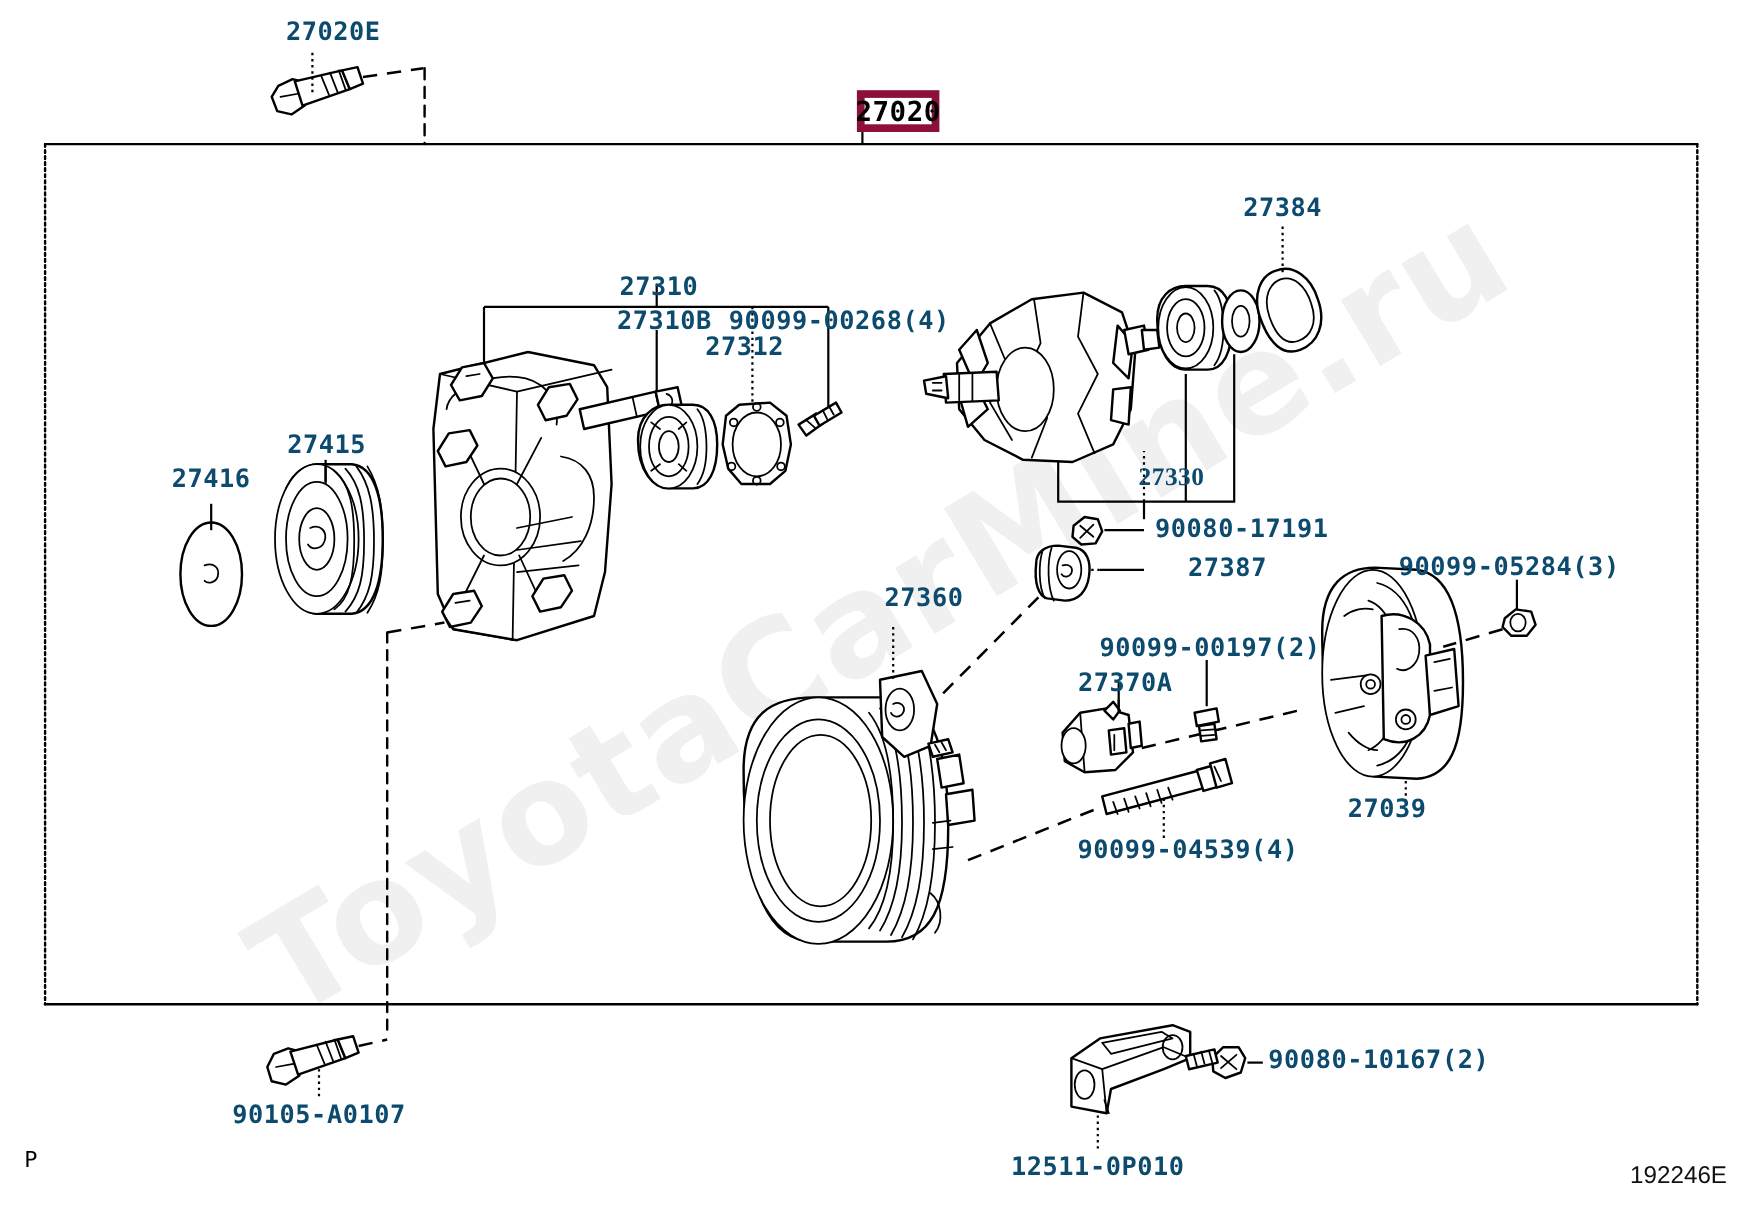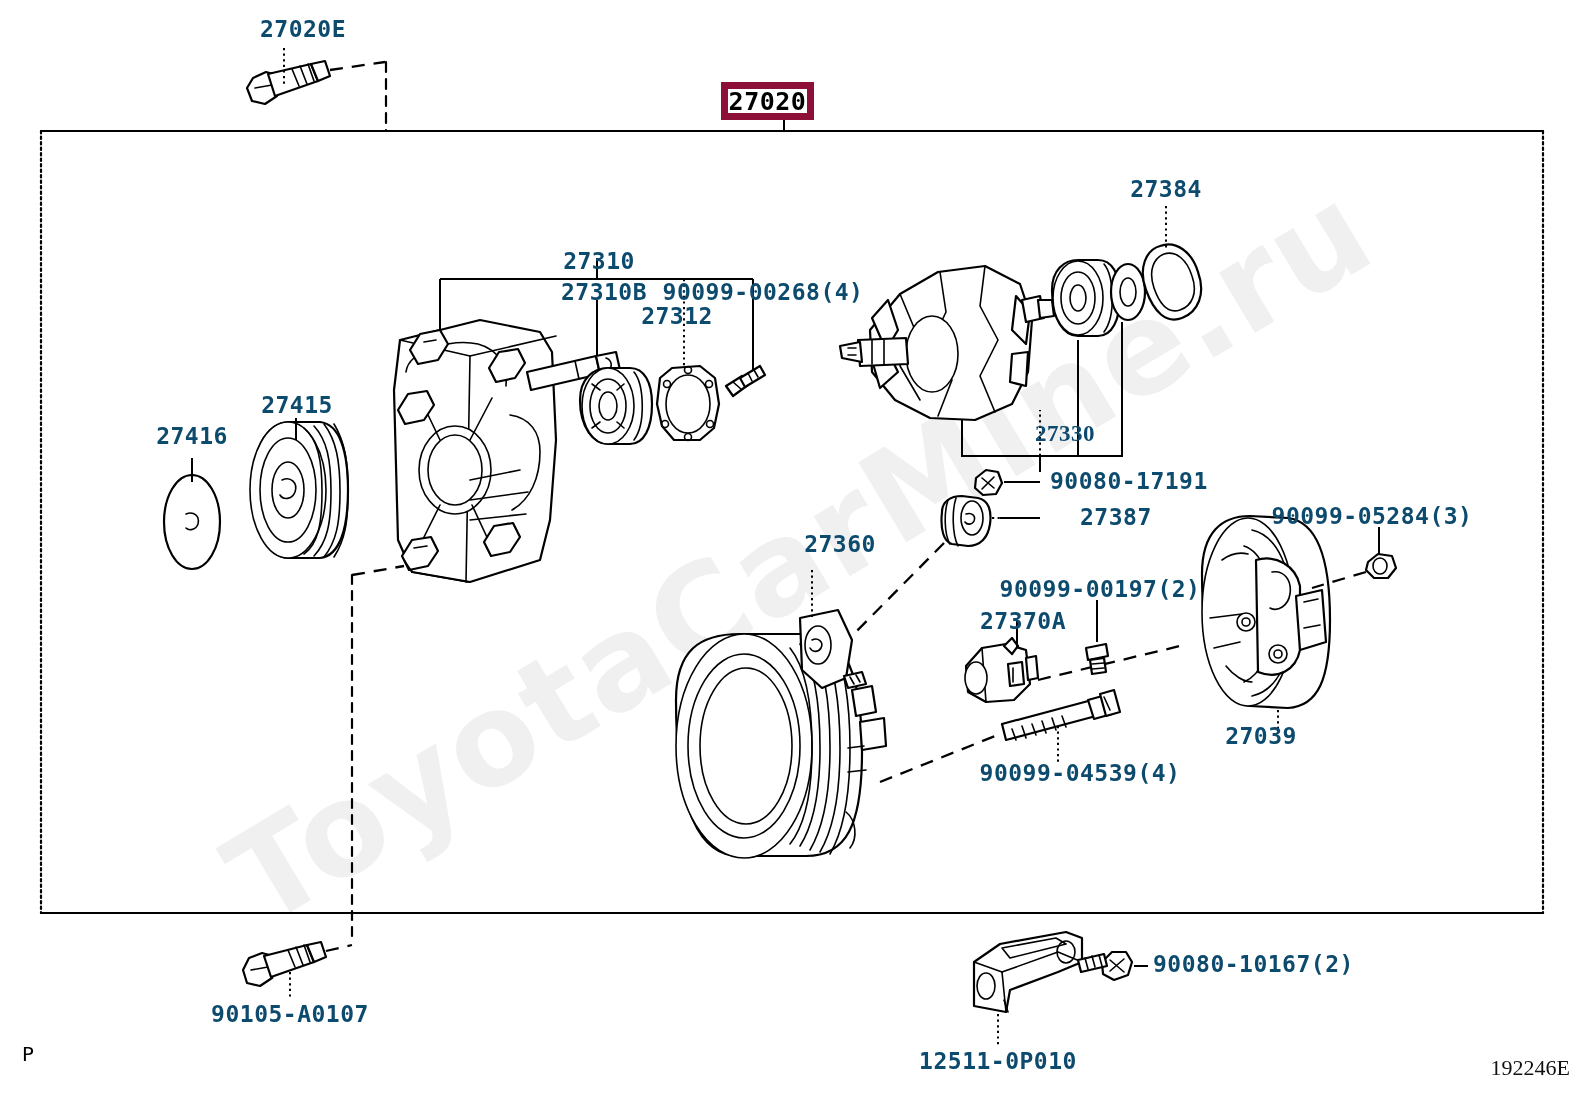--- a/index.html
+++ b/index.html
@@ -23,21 +23,21 @@
   }
   .lbl.c{transform:translateX(-50%);}
   .hl-box{
     position:absolute;background:#ffffff;border:7px solid #8C1038;
     display:flex;align-items:center;justify-content:center;
     font-family:"DejaVu Sans Mono","Liberation Mono",monospace;
     font-weight:700;font-size:25px;color:#000;letter-spacing:0.5px;
     box-sizing:border-box;
   }
   .corner{
-    position:absolute;font-family:Liberation Serif, serif;
+    position:absolute;font-family:Liberation Sans, sans-serif;
     font-size:22px;color:#111;
   }
   .pg{position:absolute;left:22px;top:1042px;font-size:20px;
       font-family:"DejaVu Sans Mono","Liberation Mono",monospace;}
 </style>
 </head>
 <body>
 
 <div id="stage">
 
@@ -328,21 +328,21 @@
       <path class="t" d="M1110 960 L1124 972 M1124 959 L1110 971"></path>
       <path class="sf" d="M1078 960 L1104 954 L1107 966 L1081 972 Z"></path>
       <path class="t" d="M1085 958 L1088 969 M1092 956 L1095 967 M1099 955 L1102 966"></path>
     </g>
     <line x1="1134" y1="966" x2="1148" y2="966" class="lead"></line>
 
   </svg>
 
   <div class="lbl c" style="left:303px;top:18px;">27020E</div>
 
-  <div class="hl-box" style="left:721px;top:82px;width:93px;height:38px;">27020</div>
+  <div class="hl-box" style="left:779px;top:82px;width:75px;height:38px;">27020</div>
 
   <div class="lbl c" style="left:599px;top:238px;margin-top:12px;">27310</div>
   <div class="lbl c" style="left:604px;top:281px;">27310B</div>
   <div class="lbl c" style="left:677px;top:305px;">27312</div>
   <div class="lbl c" style="left:763px;top:281px;">90099-00268(4)</div>
 
   <div class="lbl c" style="left:1166px;top:178px;">27384</div>
   <div class="lbl c" style="left:1065px;top:422px;font-family:Liberation Serif, serif;">27330</div>
 
   <div class="lbl c" style="left:192px;top:425px;">27416</div>

